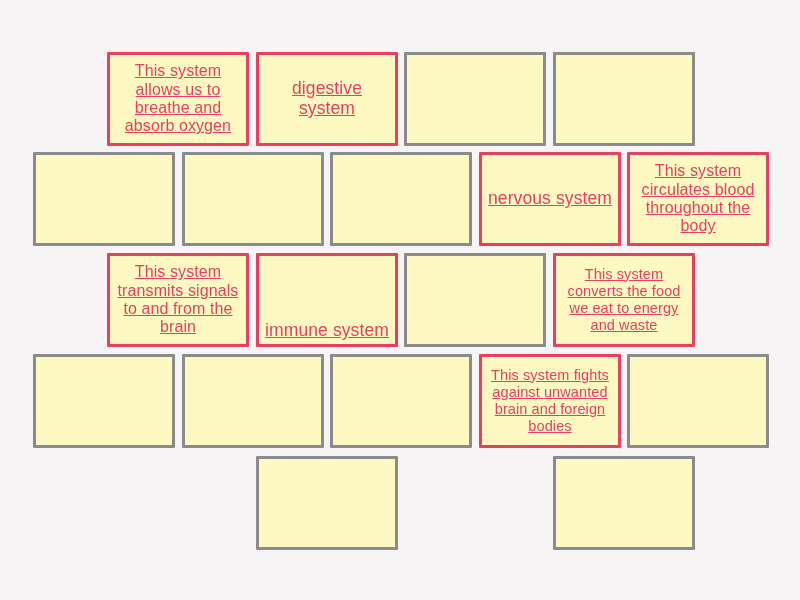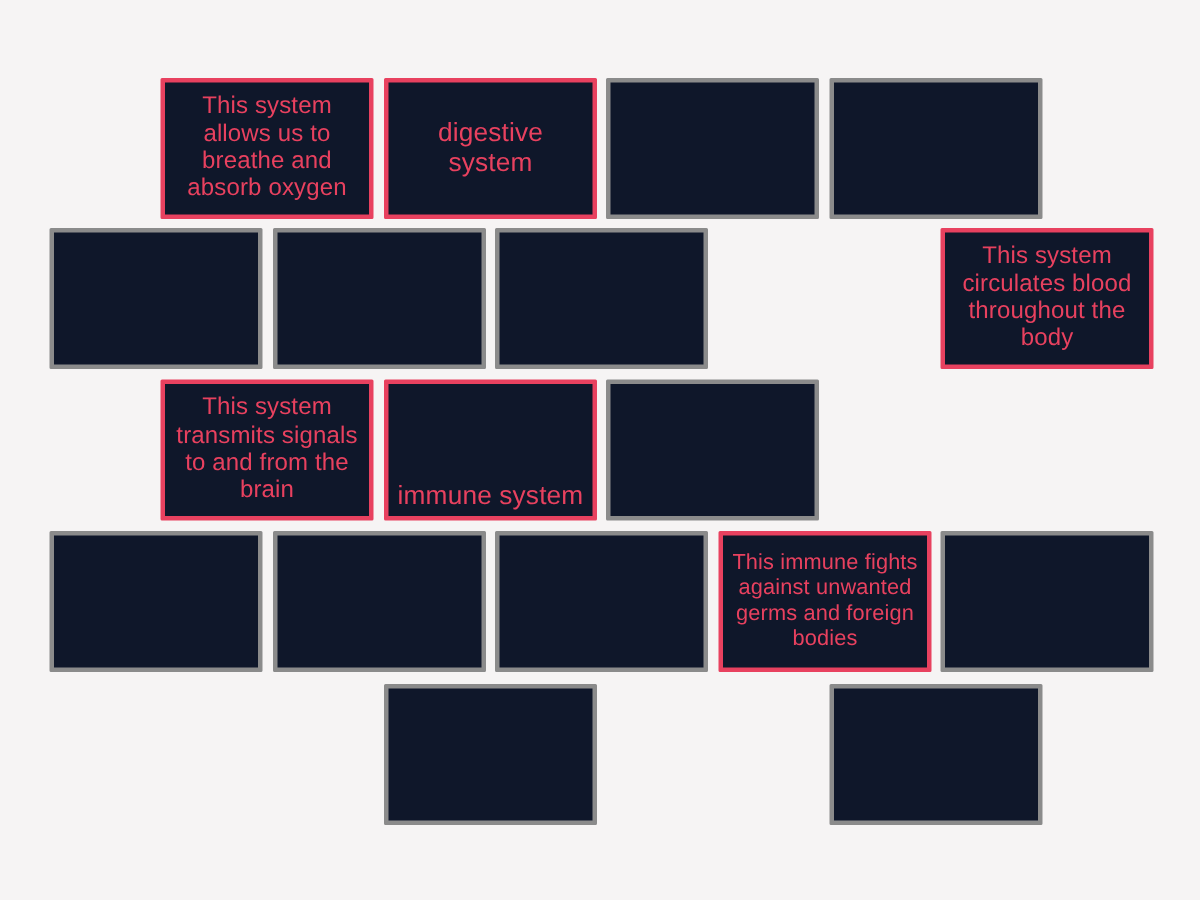--- a/index.html
+++ b/index.html
@@ -17,32 +17,33 @@
   #board {
     position: absolute;
     left: 0;
     top: 0;
     width: 800px;
     height: 600px;
   }
   .card {
     position: absolute;
     box-sizing: border-box;
-    background: #0f172a;
+    background: #fef9c3;
     display: flex;
     align-items: center;
     justify-content: center;
     text-align: center;
     padding: 3px 6px;
     line-height: 1.12;
     letter-spacing: 0.1px;
     border-style: solid;
     border-width: 3px;
     border-radius: 1px;
     user-select: none;
+    text-decoration: underline;
   }
   .card.filled {
     border-color: #e8415f;
     color: #e8415f;
     font-size: 17.5px;
     font-weight: 400;
   }
   .card.empty {
     border-color: #8b8b8b;
     color: transparent;
@@ -79,43 +80,49 @@
     </div>
     <div class="card empty" style="left: 33px; top: 152px; width: 142px; height: 94px;">
       <span class="label"></span>
     </div>
     <div class="card empty" style="left: 182px; top: 152px; width: 142px; height: 94px;">
       <span class="label"></span>
     </div>
     <div class="card empty" style="left: 330px; top: 152px; width: 142px; height: 94px;">
       <span class="label"></span>
     </div>
+    <div class="card filled" style="left: 479px; top: 152px; width: 142px; height: 94px;">
+      <span class="label">nervous system</span>
+    </div>
     <div class="card filled med" style="left: 107px; top: 253px; width: 142px; height: 94px;">
       <span class="label">This system transmits signals to and from the brain</span>
     </div>
     <div class="card filled med" style="left: 627px; top: 152px; width: 142px; height: 94px;">
       <span class="label">This system circulates blood throughout the body</span>
     </div>
     <div class="card filled" style="left: 256px; top: 253px; width: 142px; height: 94px; align-items: flex-end;">
       <span class="label">immune system</span>
     </div>
     <div class="card empty" style="left: 404px; top: 253px; width: 142px; height: 94px;">
       <span class="label"></span>
     </div>
+    <div class="card filled small" style="left: 553px; top: 253px; width: 142px; height: 94px;">
+      <span class="label">This system converts the food we eat to energy and waste</span>
+    </div>
     <div class="card empty" style="left: 33px; top: 354px; width: 142px; height: 94px;">
       <span class="label"></span>
     </div>
     <div class="card empty" style="left: 182px; top: 354px; width: 142px; height: 94px;">
       <span class="label"></span>
     </div>
     <div class="card empty" style="left: 330px; top: 354px; width: 142px; height: 94px;">
       <span class="label"></span>
     </div>
     <div class="card filled small" style="left: 479px; top: 354px; width: 142px; height: 94px;">
-      <span class="label">This immune fights against unwanted germs and foreign bodies</span>
+      <span class="label">This system fights against unwanted brain and foreign bodies</span>
     </div>
     <div class="card empty" style="left: 627px; top: 354px; width: 142px; height: 94px;">
       <span class="label"></span>
     </div>
     <div class="card empty" style="left: 256px; top: 456px; width: 142px; height: 94px;">
       <span class="label"></span>
     </div>
     <div class="card empty" style="left: 553px; top: 456px; width: 142px; height: 94px;">
       <span class="label"></span>
     </div>

